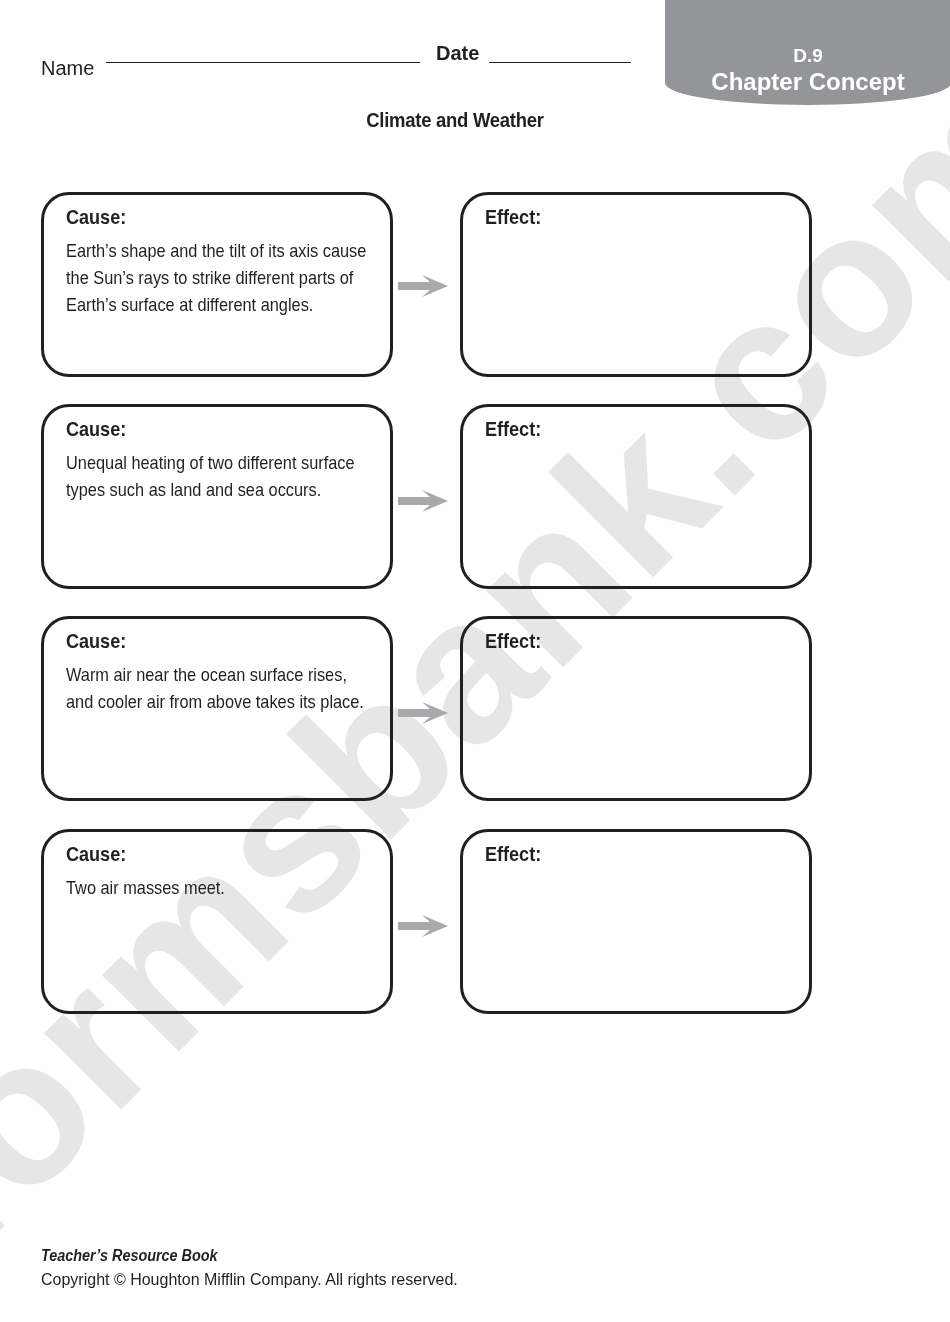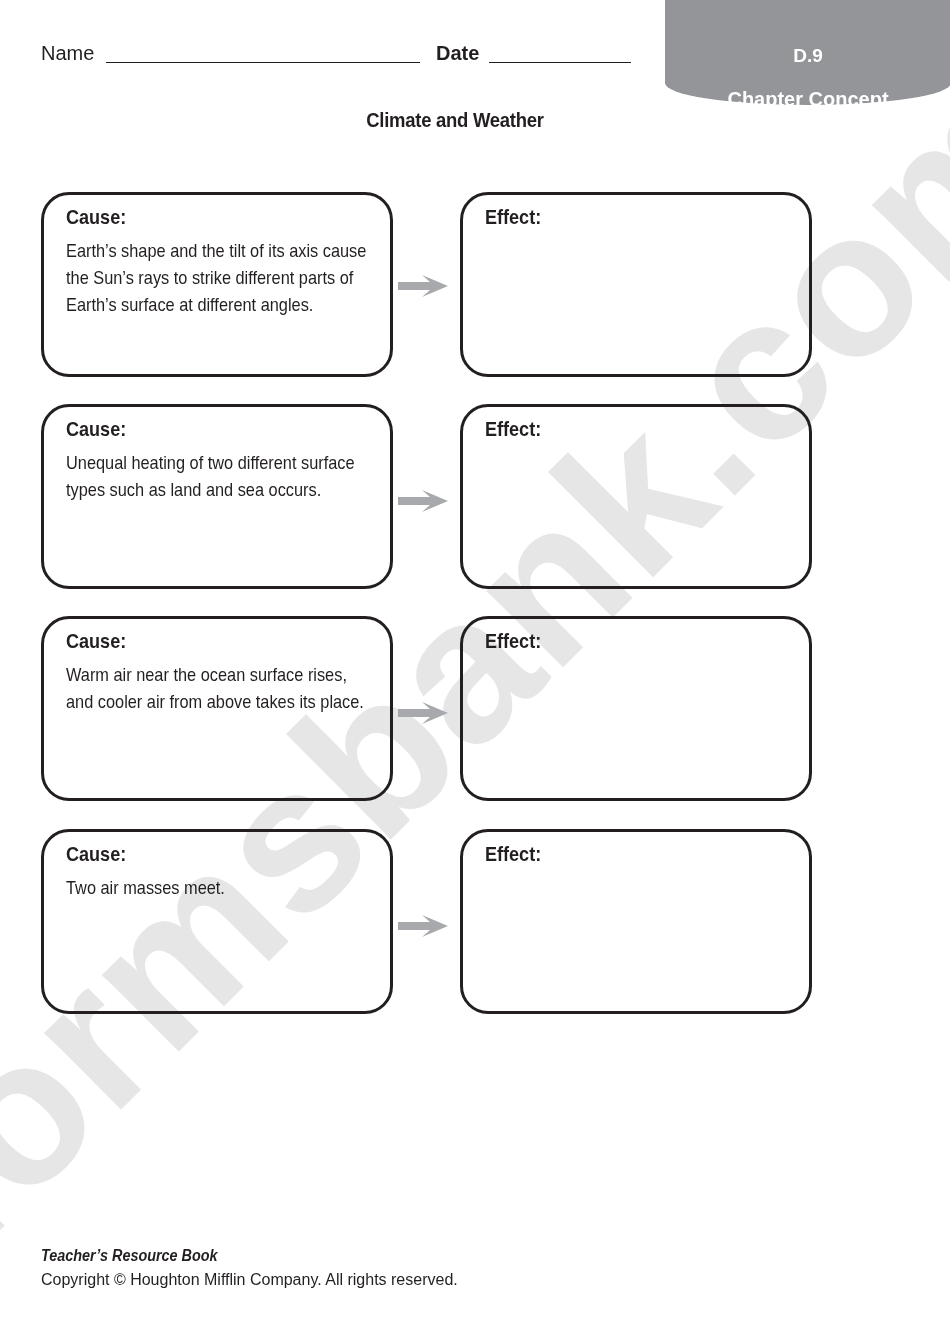--- a/index.html
+++ b/index.html
@@ -11,21 +11,21 @@
     .header-row { position: absolute; top: 42px; left: 41px; font-size: 20px; color: #231f20; }
     .field-label { position: absolute; top: 0; white-space: nowrap; }
     .field-line { position: absolute; top: 20px; height: 0; border-bottom: 1.5px solid #231f20; }
     .tab {
       position: absolute; left: 665px; top: 0; width: 286px; height: 105px;
       background: #939598; color: #ffffff; text-align: center;
       border-bottom-left-radius: 50% 22px; border-bottom-right-radius: 50% 22px;
       font-family: "Liberation Sans", sans-serif; font-weight: bold;
     }
     .tab .code { position: absolute; top: 45px; left: 0; right: 0; font-size: 19px; }
-    .tab .label { position: absolute; top: 68px; left: 0; right: 0; font-size: 20px; margin-top: 20px; }
+    .tab .label { position: absolute; top: 68px; left: 0; right: 0; font-size: 24px; }
     .title {
       position: absolute; top: 108px; left: 0; width: 910px; text-align: center;
       font-size: 21px; font-weight: bold; letter-spacing: -0.3px; transform: scaleX(0.88); transform-origin: 455px 0;
     }
     .watermark {
       position: absolute; left: 470px; top: 660px; transform: translate(-50%, -50%) rotate(-45deg);
       font-size: 205px; font-weight: bold; color: #e6e6e7; white-space: nowrap; letter-spacing: 2px;
       font-family: "Liberation Sans", sans-serif; z-index: 0; pointer-events: none;
     }
     .box {
@@ -44,21 +44,21 @@
     .footer-book {
       position: absolute; left: 41px; top: 1247px; font-size: 16px; font-weight: bold; font-style: italic;
       transform: scaleX(0.9); transform-origin: 0 0; white-space: nowrap;
     }
     .footer-copy { position: absolute; left: 41px; top: 1271px; font-size: 16px; white-space: nowrap; }
   </style>
 </head>
 <body>
 
 <div class="header-row">
-  <span class="field-label" style="left:0;">Name</span>
+  <span class="field-label" style="left:0;margin-top:15px;">Name</span>
   <div class="field-line" style="left:65px; width:314px;"></div>
   <span class="field-label" style="left:395px;font-weight:bold;">Date</span>
   <div class="field-line" style="left:448px; width:142px;"></div>
 </div>
 
 <div class="tab">
   <div class="code">D.9</div>
   <div class="label">Chapter Concept</div>
 </div>
 

